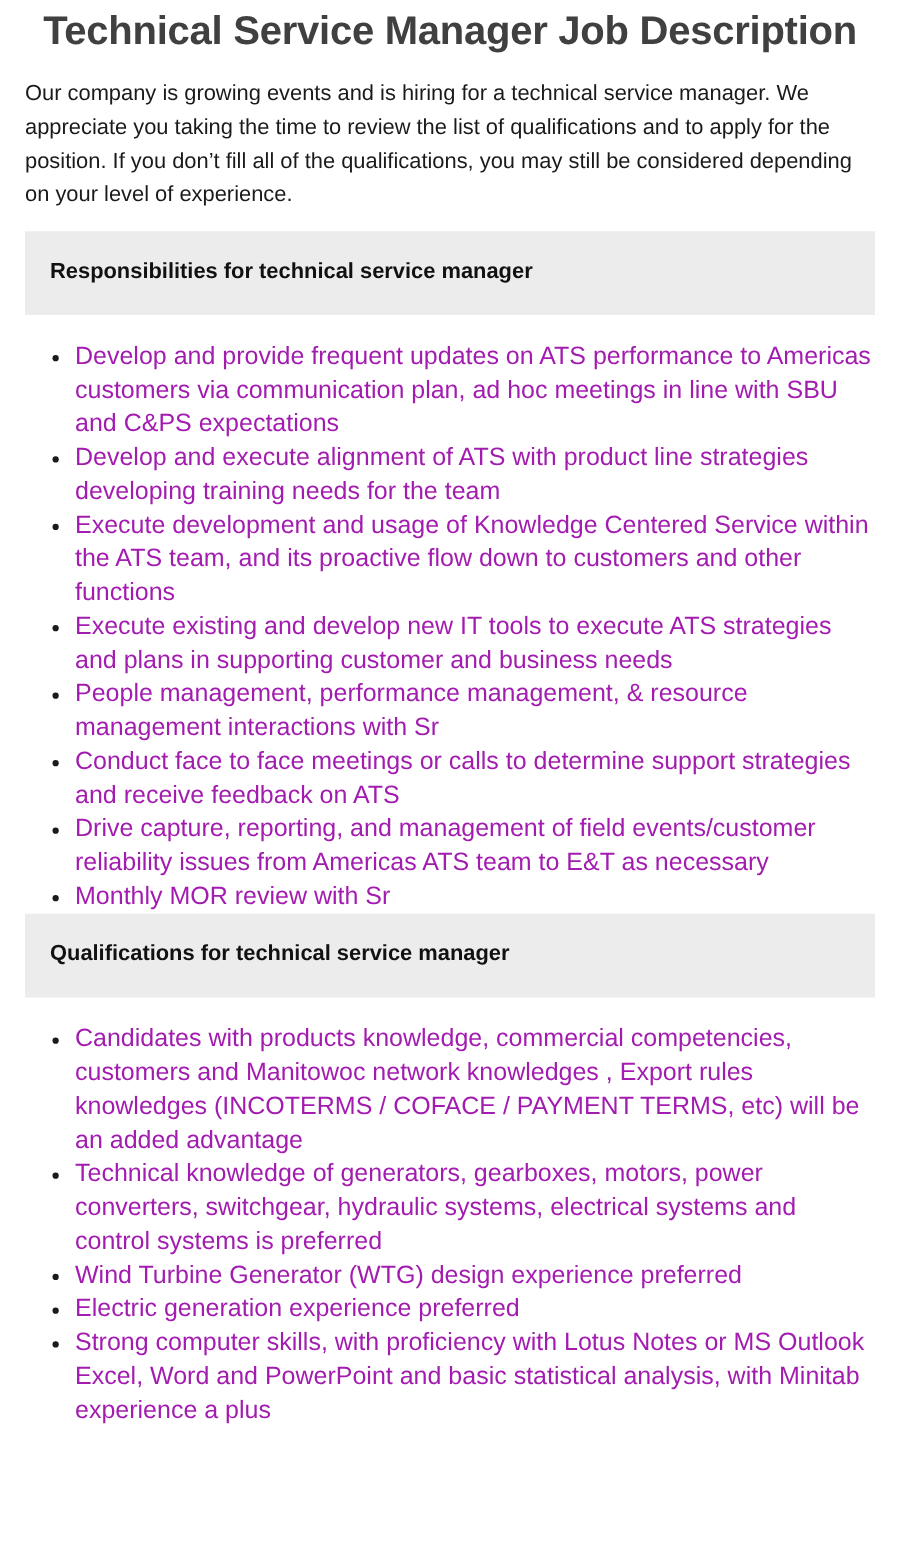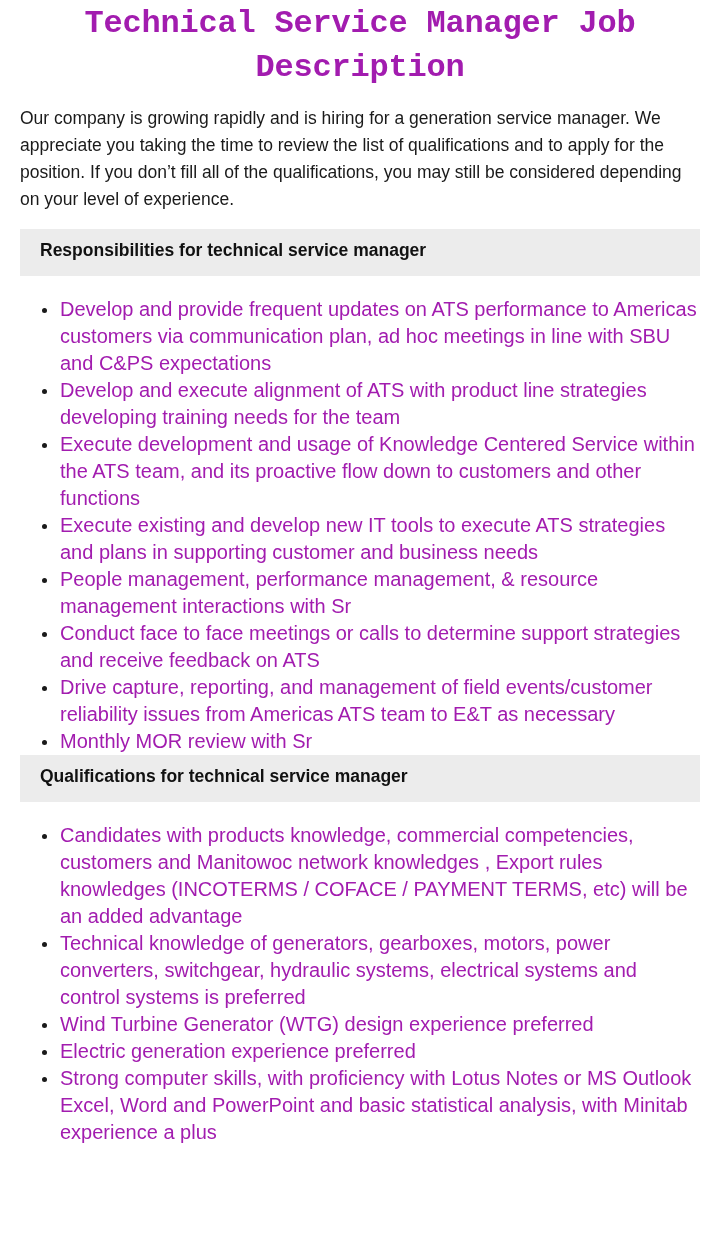--- a/index.html
+++ b/index.html
@@ -11,35 +11,34 @@
       color: #1a1a1a;
     }
     .page { padding: 0 20px 0 20px; box-sizing: border-box; }
     h1 {
       margin: 0;
       padding-top: 2px;
       text-align: center;
       font-size: 32px;
       line-height: 44px;
       font-weight: bold;
-      color: #a21caf;
+      color: #404040;
       letter-spacing: -0.2px;
-      font-family: Liberation Mono, monospace;
     }
     .intro {
       margin: 15px 0 0 0;
       font-size: 17.5px;
       line-height: 27px;
       color: #1a1a1a;
     }
     .section-header {
       background: #ececec;
       height: 47px;
       line-height: 42px;
-      padding: 0 20px;
+      padding: 10px 20px;
       font-size: 17.5px;
       font-weight: bold;
       color: #111;
     }
     .sec1 { margin-top: 16px; }
     .sec2 { }
     ul.items {
       margin: 20px 0 0 0;
       padding: 0 0 0 40px;
       list-style: none;
@@ -59,21 +58,21 @@
       height: 5px;
       border-radius: 50%;
       background: #1a1a1a;
     }
   </style>
 </head>
 <body>
 
 <div class="page">
   <h1>Technical Service Manager Job Description</h1>
-  <p class="intro">Our company is growing rapidly and is hiring for a generation service manager. We appreciate you taking the time to review the list of qualifications and to apply for the position. If you don’t fill all of the qualifications, you may still be considered depending on your level of experience.</p>
+  <p class="intro">Our company is growing events and is hiring for a technical service manager. We appreciate you taking the time to review the list of qualifications and to apply for the position. If you don’t fill all of the qualifications, you may still be considered depending on your level of experience.</p>
 
   <div class="section-header sec1">Responsibilities for technical service manager</div>
   <ul class="items">
     <li>Develop and provide frequent updates on ATS performance to Americas customers via communication plan, ad hoc meetings in line with SBU and C&amp;PS expectations</li>
     <li>Develop and execute alignment of ATS with product line strategies developing training needs for the team</li>
     <li>Execute development and usage of Knowledge Centered Service within the ATS team, and its proactive flow down to customers and other functions</li>
     <li>Execute existing and develop new IT tools to execute ATS strategies and plans in supporting customer and business needs</li>
     <li>People management, performance management, &amp; resource management interactions with Sr</li>
     <li>Conduct face to face meetings or calls to determine support strategies and receive feedback on ATS</li>
     <li>Drive capture, reporting, and management of field events/customer reliability issues from Americas ATS team to E&amp;T as necessary</li>

